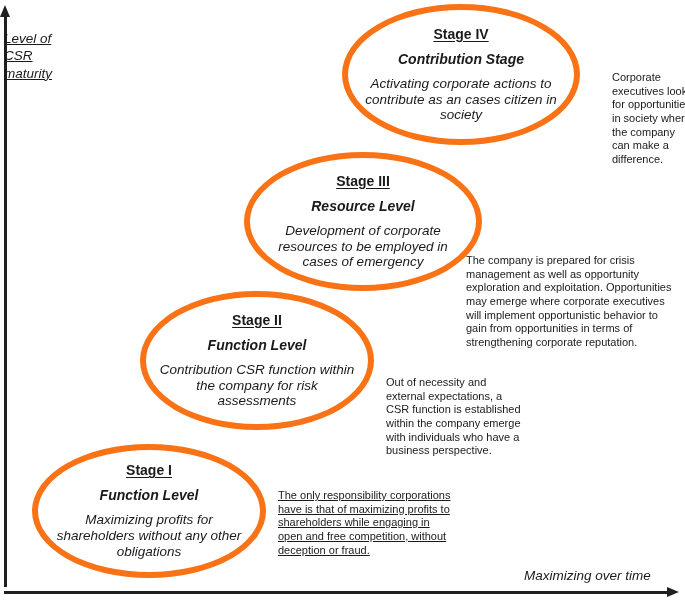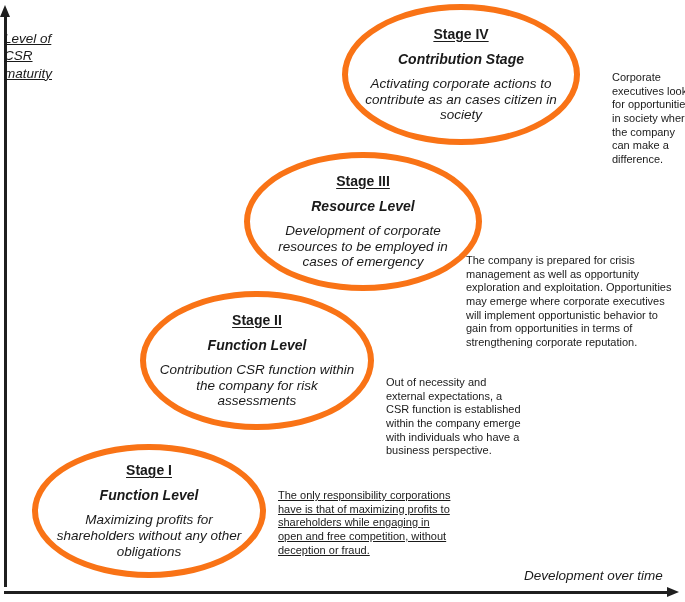--- a/index.html
+++ b/index.html
@@ -115,21 +115,21 @@
 <div class="canvas">
 
   <div class="y-axis"></div>
   <div class="y-arrow"></div>
   <div class="y-label">Level of
 CSR
 maturity</div>
 
   <div class="x-axis"></div>
   <div class="x-arrow"></div>
-  <div class="x-label">Development over time</div>
+  <div class="x-label">Maximizing over time</div>
 
   <div class="ellipse s4">
     <div class="stage-title">Stage IV</div>
     <div class="stage-level">Contribution Stage</div>
     <div class="stage-desc">Activating corporate actions to
 contribute as an cases citizen in
 society</div>
   </div>
 
   <div class="ellipse s3">

